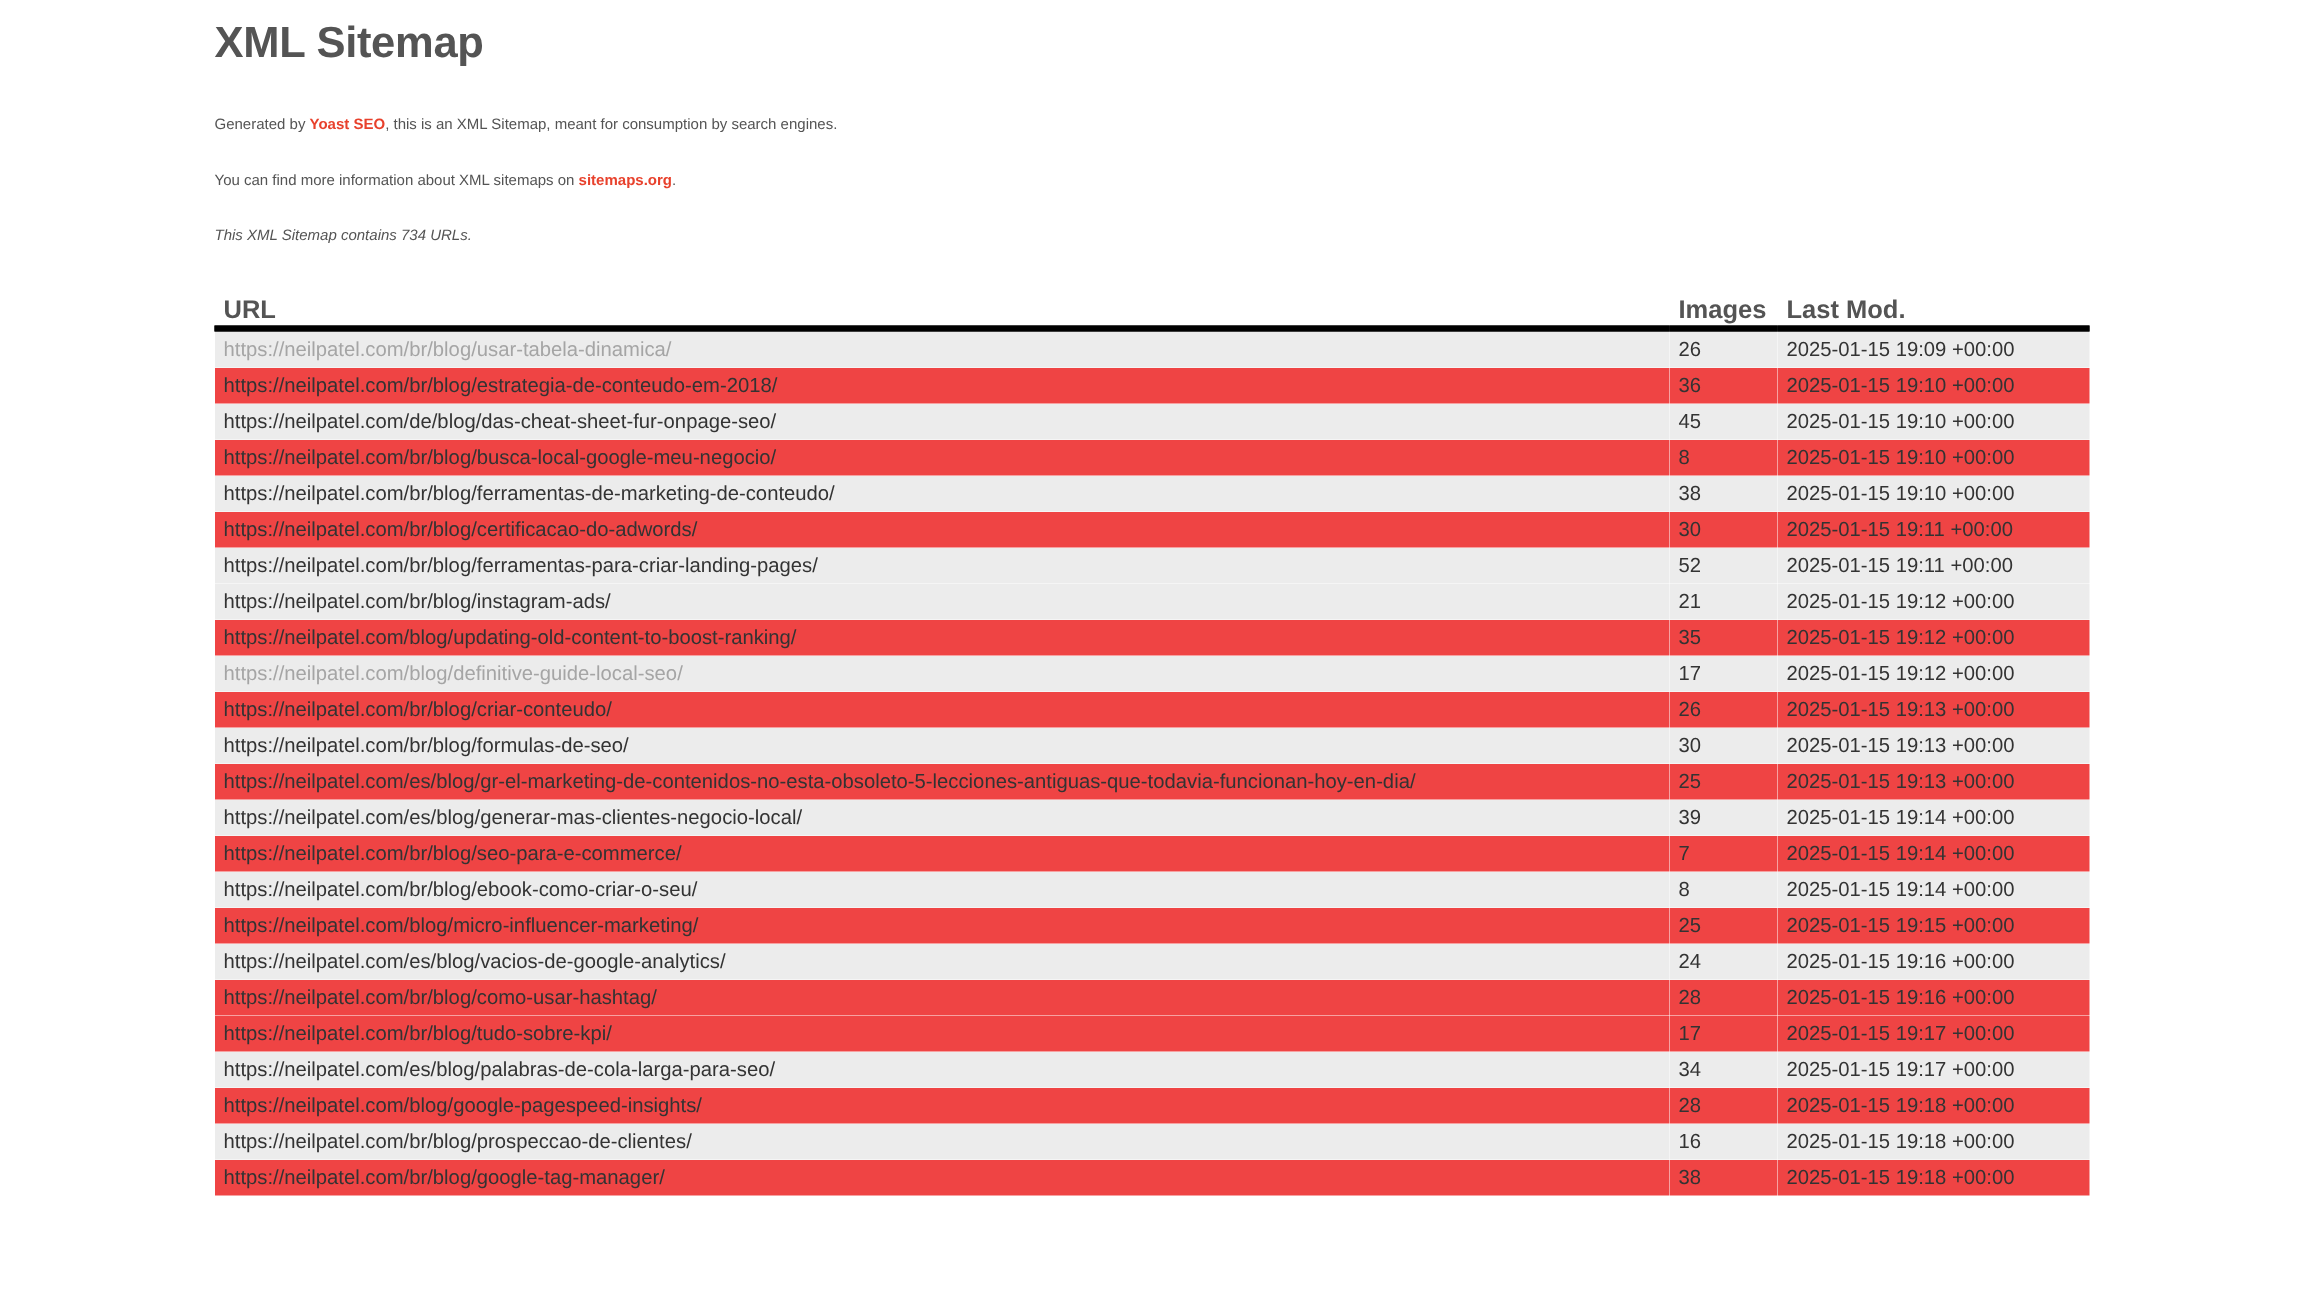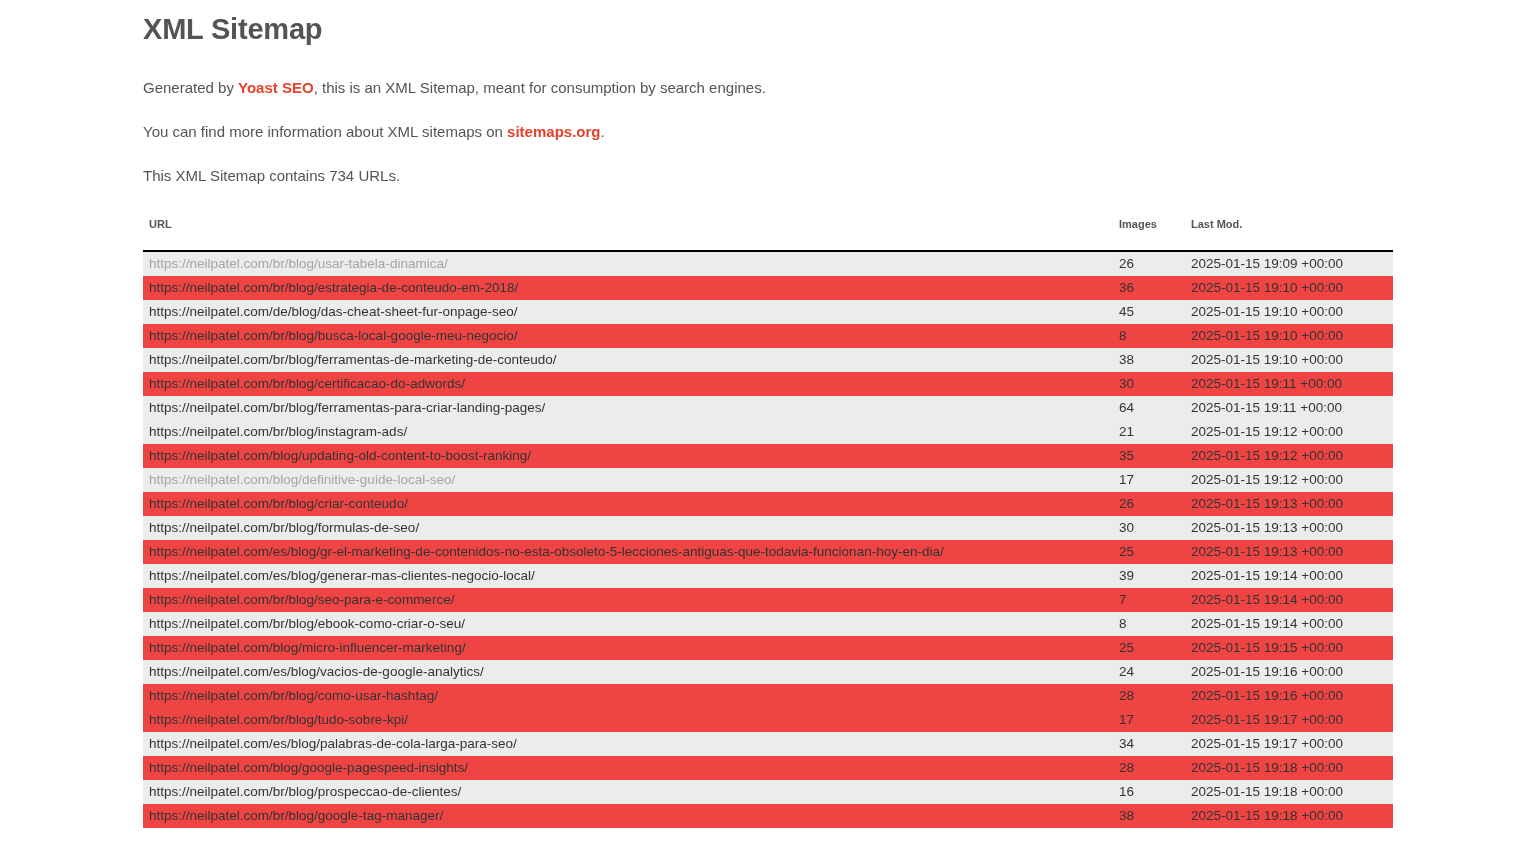--- a/index.html
+++ b/index.html
@@ -28,49 +28,49 @@
     font-size: 29px;
     line-height: 1.1;
     font-weight: bold;
     color: #545454;
     margin: 0;
     padding: 14px 12px 0 0;
     letter-spacing: -0.2px;
   }
 
   p.intro {
-    font-size: 15px;
+    font-size: 10px;
     line-height: 1.4;
     color: #545454;
     margin: 0;
   }
   p#intro-generated { padding-top: 31px; }
   p#intro-moreinfo  { padding-top: 23px; }
-  p#intro-count     { padding-top: 23px; }
+  p#intro-count     { padding-top: 23px; font-style: italic; }
 
   a.redlink {
     color: #e8412c;
     font-weight: bold;
     text-decoration: none;
   }
 
   
   table#sitemap-table {
     margin-top: 32px;
     border-collapse: collapse;
     width: 1250px;
     table-layout: fixed;
   }
   table#sitemap-table th {
-    font-size: 11px;
+    font-size: 17px;
     font-weight: bold;
     color: #545454;
     text-align: left;
-    padding: 0 0 20px 6px;
-    border-bottom: 2px solid #000000;
+    padding: 0 0 0 6px;
+    border-bottom: 4px solid #000000;
     vertical-align: bottom;
     white-space: nowrap;
   }
   table#sitemap-table td {
     font-size: 13.5px;
     color: #333333;
     padding: 4px 0 4px 6px;
     height: 16px;
     line-height: 16px;
     white-space: nowrap;
@@ -148,21 +148,21 @@
           <td class="cell-images">38</td>
           <td class="cell-lastmod">2025-01-15 19:10 +00:00</td>
         </tr>
         <tr class="even">
           <td class="cell-url"><a href="#">https://neilpatel.com/br/blog/certificacao-do-adwords/</a></td>
           <td class="cell-images">30</td>
           <td class="cell-lastmod">2025-01-15 19:11 +00:00</td>
         </tr>
         <tr class="odd">
           <td class="cell-url"><a href="#">https://neilpatel.com/br/blog/ferramentas-para-criar-landing-pages/</a></td>
-          <td class="cell-images">64</td>
+          <td class="cell-images">52</td>
           <td class="cell-lastmod">2025-01-15 19:11 +00:00</td>
         </tr>
         <tr class="odd">
           <td class="cell-url"><a href="#">https://neilpatel.com/br/blog/instagram-ads/</a></td>
           <td class="cell-images">21</td>
           <td class="cell-lastmod">2025-01-15 19:12 +00:00</td>
         </tr>
         <tr class="even">
           <td class="cell-url"><a href="#">https://neilpatel.com/blog/updating-old-content-to-boost-ranking/</a></td>
           <td class="cell-images">35</td>

